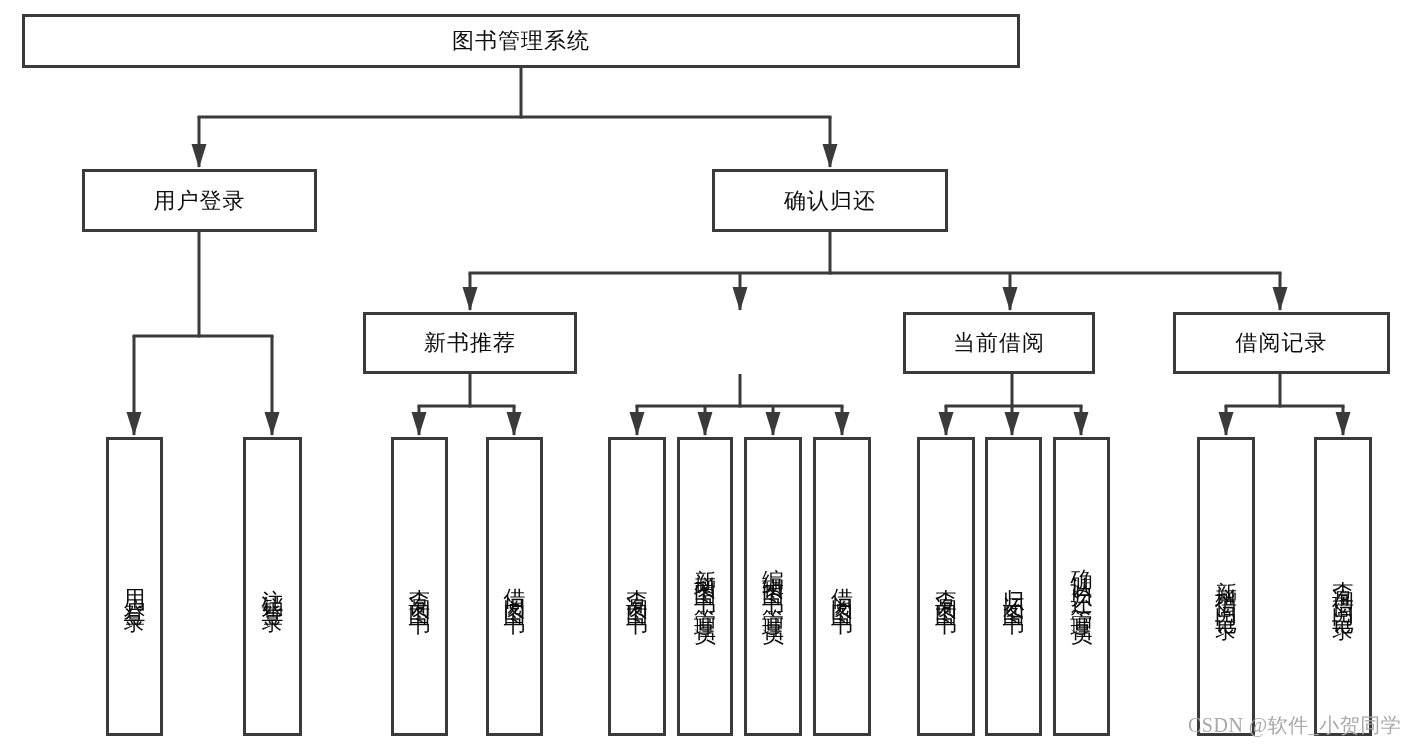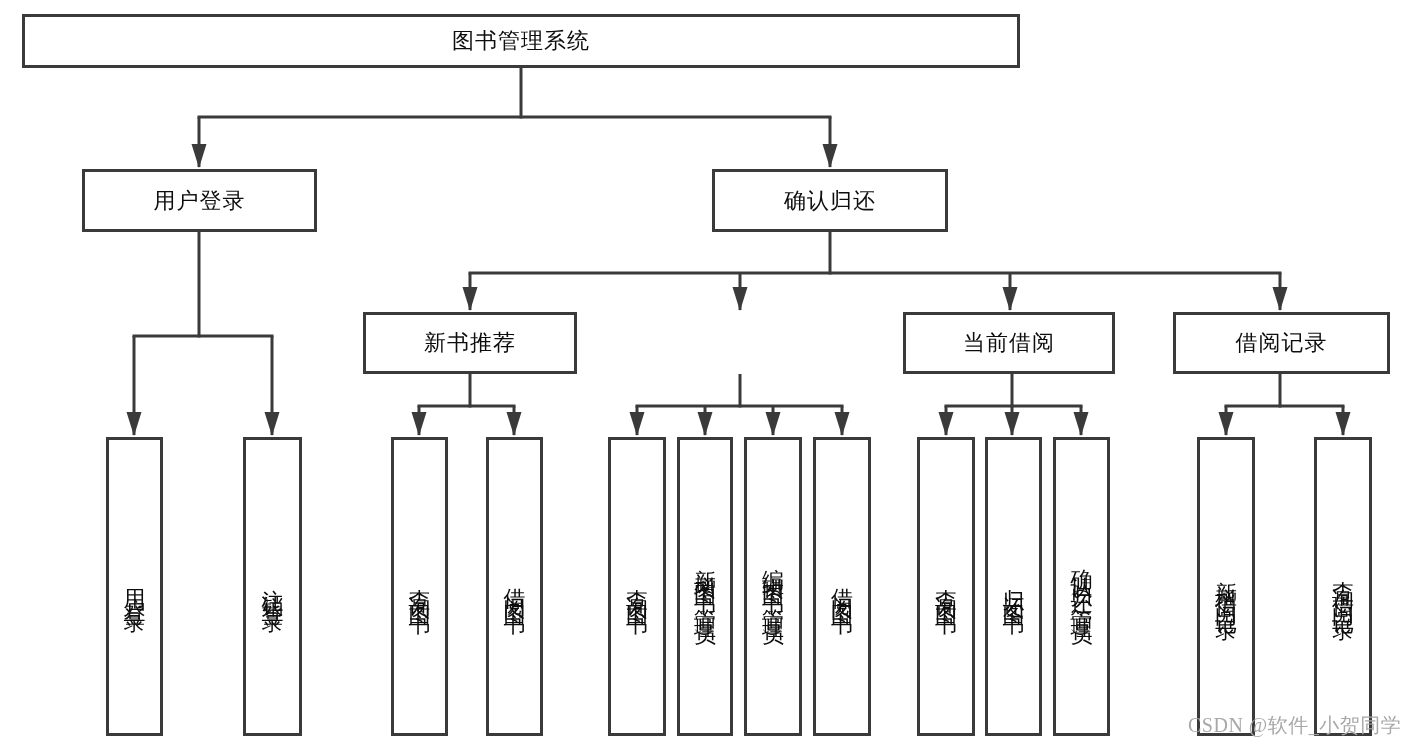--- a/index.html
+++ b/index.html
@@ -94,21 +94,21 @@
       <line x1="1343" y1="406" x2="1343" y2="435" marker-end="url(#arw)"></line>
     </g>
   </svg>
 
   <div class="box" style="left:22px;top:14px;width:998px;height:54px">图书管理系统</div>
 
   <div class="box" style="left:82px;top:169px;width:235px;height:63px">用户登录</div>
   <div class="box" style="left:712px;top:169px;width:236px;height:63px">确认归还</div>
 
   <div class="box" style="left:363px;top:312px;width:214px;height:62px">新书推荐</div>
-  <div class="box" style="left:903px;top:312px;width:212px;height:62px">当前借阅</div>
+  <div class="box" style="left:903px;top:312px;width:192px;height:62px">当前借阅</div>
   <div class="box" style="left:1173px;top:312px;width:217px;height:62px">借阅记录</div>
 
   <div class="box vbox" style="left:106px;top:437px;width:57px;height:299px">
     <span>用户登录</span>
   </div>
   <div class="box vbox" style="left:243px;top:437px;width:59px;height:299px">
     <span>注销登录</span>
   </div>
 
   <div class="box vbox" style="left:391px;top:437px;width:57px;height:299px">

